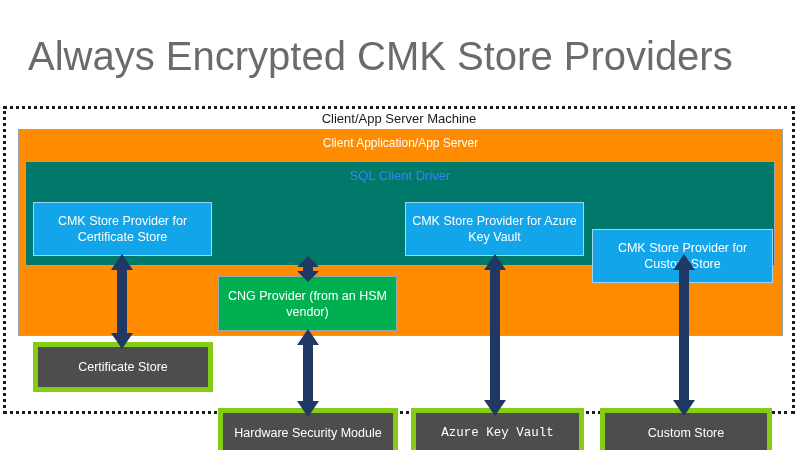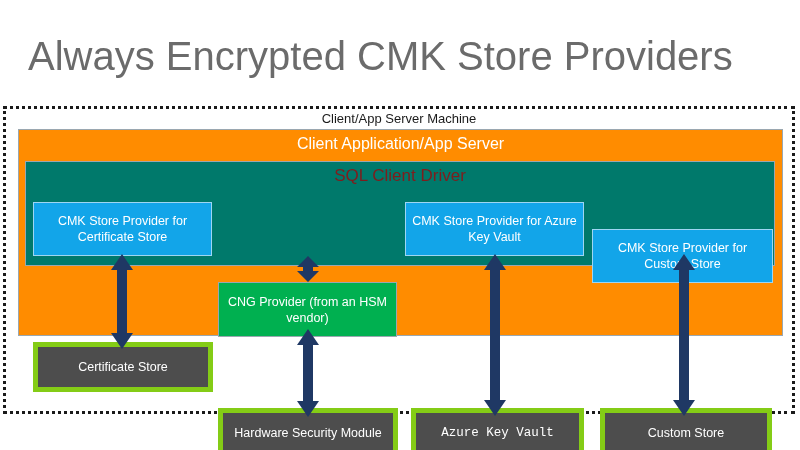--- a/index.html
+++ b/index.html
@@ -43,38 +43,38 @@
   .appserver{
     position:absolute;
     left:18px;top:113px;width:765px;height:207px;
     background:#FF8C00;
     border:1px solid #9aa7b0;
     box-sizing:border-box;
   }
   .appserver-label{
     position:absolute;left:18px;top:119px;width:765px;
     text-align:center;
-    font-size:16px;line-height:17px;
+    font-size:12px;line-height:17px;
     color:#ffffff;
     white-space:nowrap;
   }
 
   
   .driver{
     position:absolute;
     left:25px;top:145px;width:750px;height:105px;
     background:#00796B;
     border:1px solid #9aa7b0;
     box-sizing:border-box;
   }
   .driver-label{
     position:absolute;left:25px;top:151px;width:750px;
     text-align:center;
-    font-size:17px;line-height:17px;
-    color:#7f1d1d;
+    font-size:13px;line-height:17px;
+    color:#3b82f6;
     white-space:nowrap;
   }
 
   
   .provider{
     position:absolute;
     top:186px;height:54px;
     background:#12A5E9;
     border:1px solid #9ed6f3;
     box-sizing:border-box;
@@ -94,21 +94,20 @@
     position:absolute;
     left:218px;top:260px;width:179px;height:55px;
     background:#00B050;
     border:1px solid #9aa7b0;
     box-sizing:border-box;
     display:flex;align-items:center;justify-content:center;
     text-align:center;
     color:#ffffff;
     font-size:12.5px;line-height:16px;
     padding:16px 4px;
-    margin-top:6px;
   }
 
   
   .store{
     position:absolute;
     background:#4D4D4D;
     border:5px solid #84cc16;
     box-sizing:border-box;
     display:flex;align-items:center;justify-content:center;
     text-align:center;

